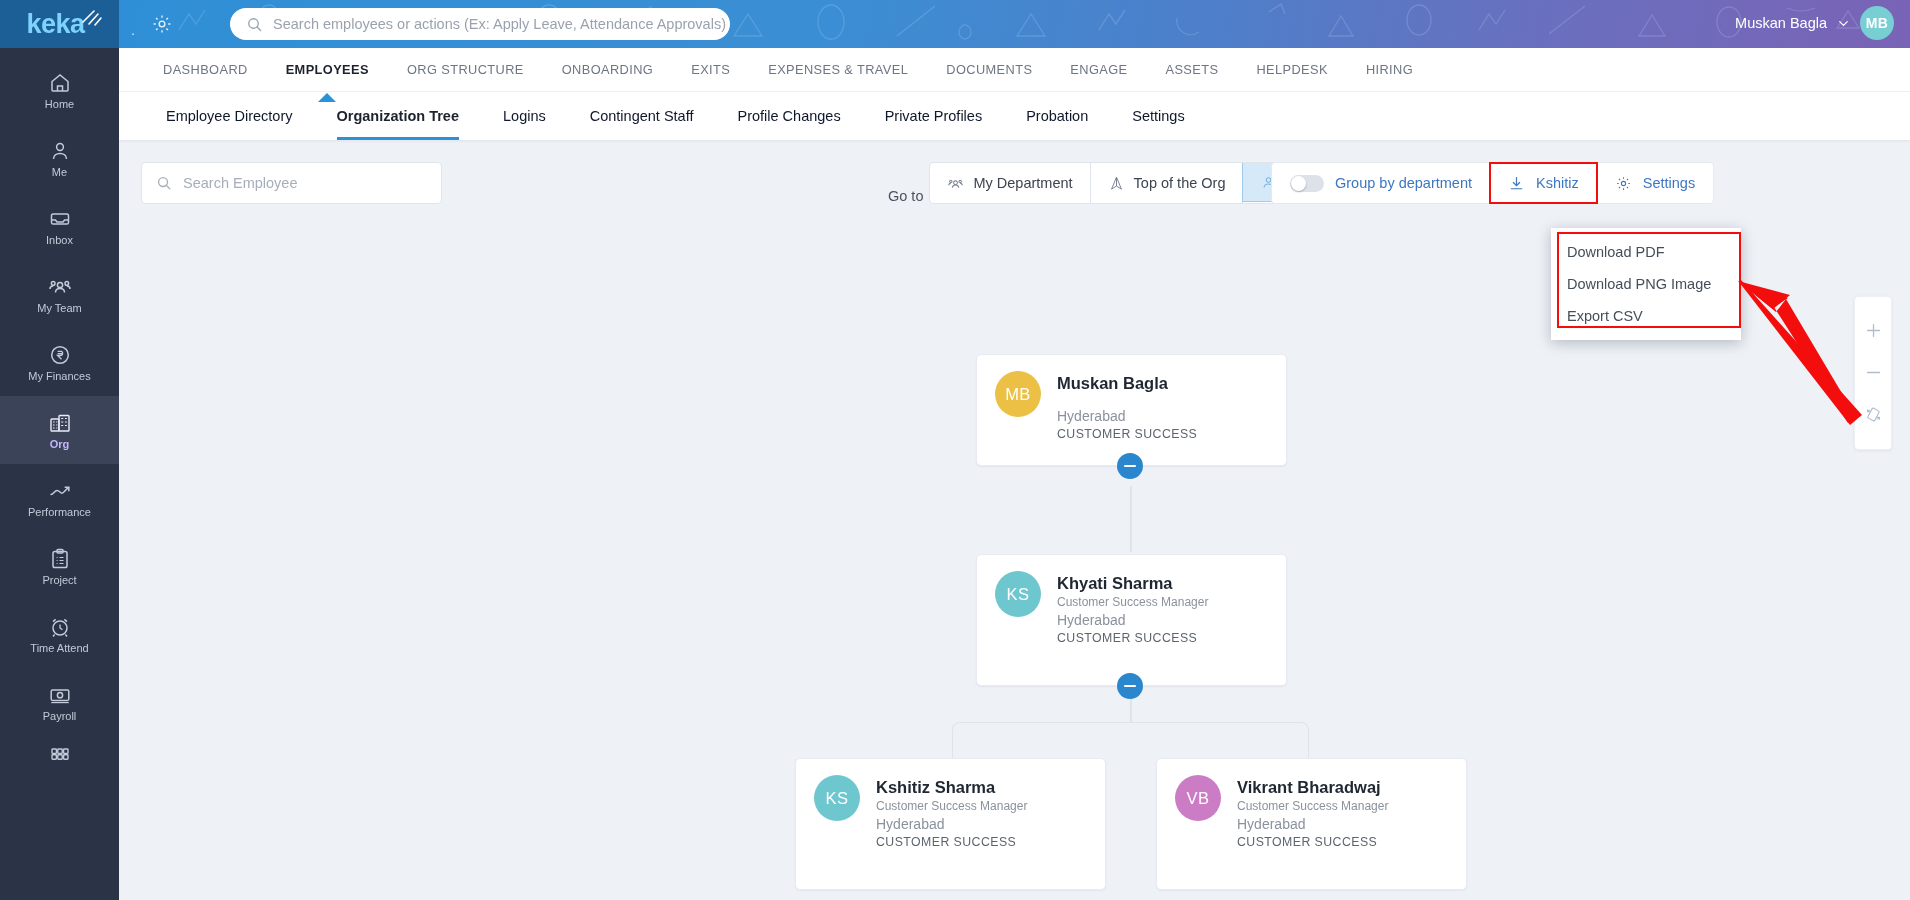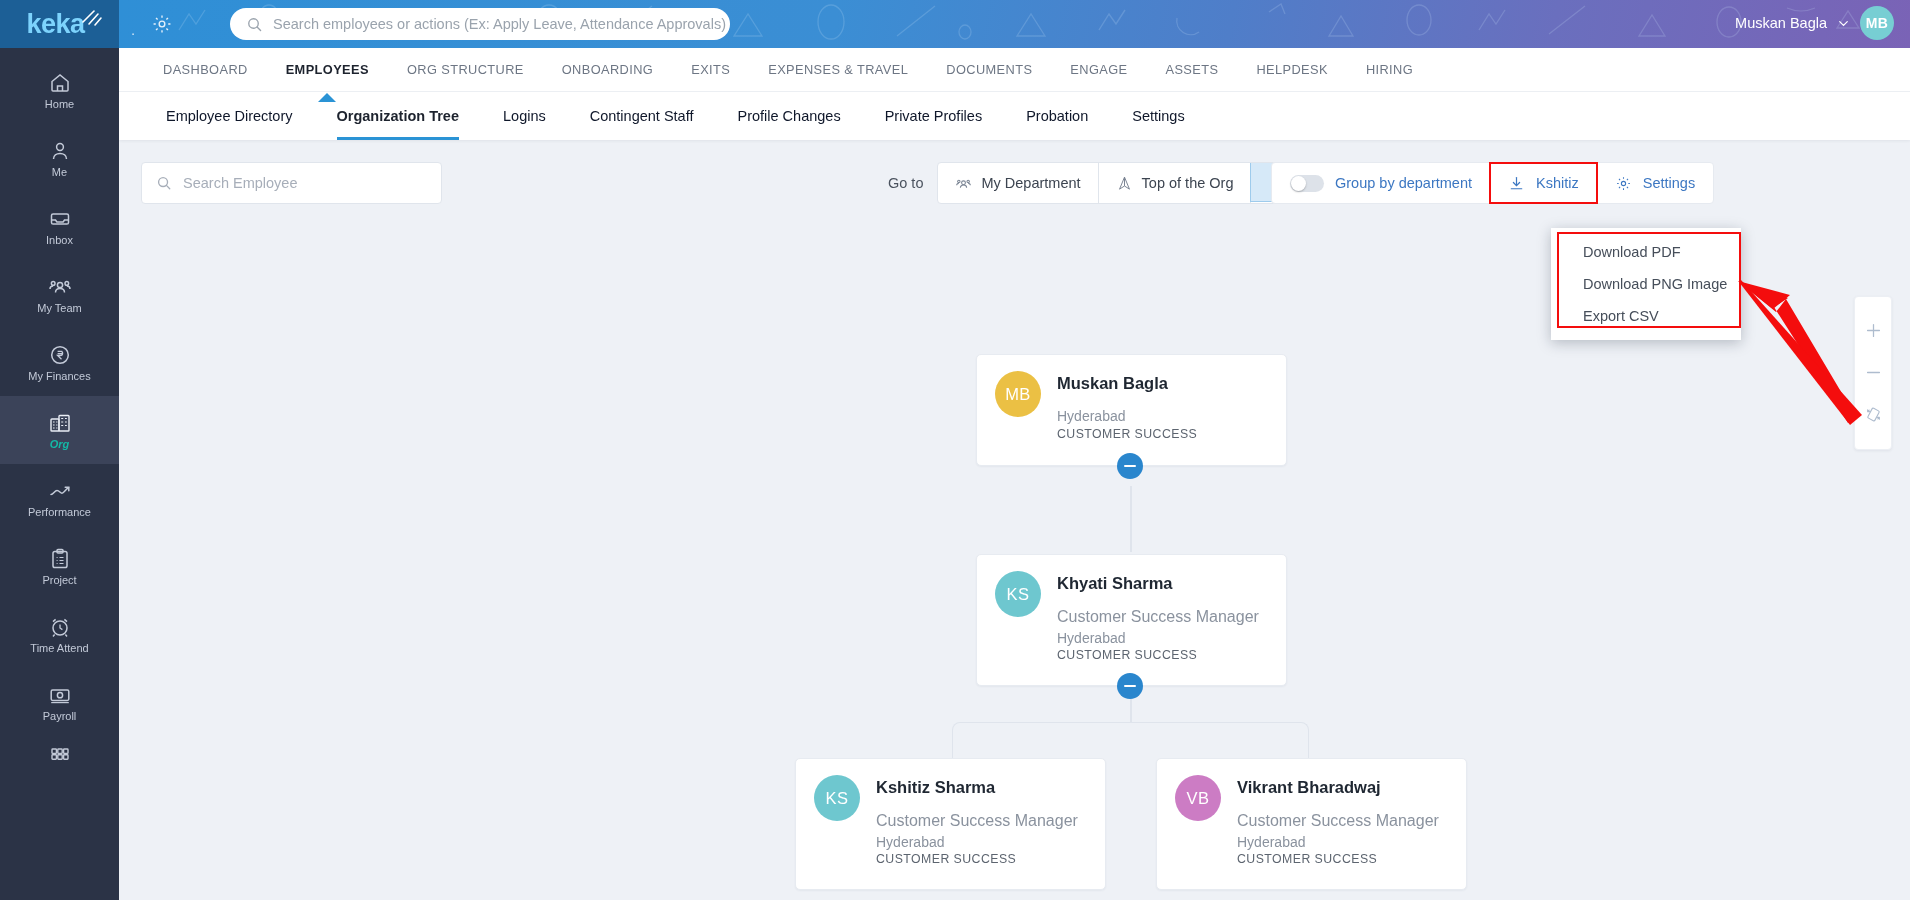--- a/index.html
+++ b/index.html
@@ -37,21 +37,21 @@
     align-items: center; justify-content: center;
     gap: 4px; cursor: pointer;
   }
   .nav-item.active { background: #3b4359; }
   .nav-icon { width: 24px; height: 24px; display: block; color: #c3cad8; }
   .nav-item.active .nav-icon { color: #e9edf5; }
   .nav-label {
     font-size: 11px; color: #c3cad8; line-height: 1;
     white-space: nowrap;
   }
-  .nav-item.active .nav-label { color: #14b8a6; font-weight: bold; font-style: italic; }
+  .nav-item.active .nav-label { color: #c4b5fd; font-weight: bold; }
   .nav-item.apps { height: 40px; }
 
   
   .topbar {
     position: absolute; left: 119px; top: 0;
     width: 1791px; height: 48px;
     background: linear-gradient(100deg, #2f8fd6 0%, #3b8ed4 40%, #4f7ec9 62%, #6a6fbe 80%, #7a63b6 100%);
     overflow: hidden;
     z-index: 25;
   }
@@ -136,21 +136,21 @@
     position: absolute; left: 22px; top: 22px;
     width: 301px; height: 42px;
     background: #fff; border: 1px solid #e0e5ec; border-radius: 4px;
     display: flex; align-items: center; gap: 11px; padding: 0 14px;
   }
   .emp-search .si { width: 16px; height: 16px; color: #a7aeb9; flex: none; }
   .emp-search .st { font-size: 14.5px; color: #a7aeb9; }
 
   .goto-wrap {
     position: absolute; left: 769px; top: 22px;
-    display: flex; align-items: center; gap: 14px;
+    display: flex; align-items: flex-end; gap: 6px;
   }
   .goto-label { font-size: 14.5px; color: #4a525e; }
   .seg-group {
     display: flex; background: #fff;
     border: 1px solid #e0e5ec; border-radius: 4px; overflow: hidden;
   }
   .seg {
     height: 40px; display: flex; align-items: center; gap: 9px;
     padding: 0 17px; font-size: 14.5px; color: #3c4450;
     border-right: 1px solid #e0e5ec; cursor: pointer; white-space: nowrap;
@@ -183,21 +183,21 @@
     background: #fff; box-shadow: 0 1px 2px rgba(0,0,0,.25);
   }
   .rg-cell .rgi { width: 17px; height: 17px; color: #3c77c2; flex: none; }
   .rg-cell.highlight { outline: 2.5px solid #f40d0d; outline-offset: -1px; z-index: 4; }
 
   
   .dropdown {
     position: absolute; left: 1551px; top: 228px;
     width: 190px; background: #fff;
     box-shadow: 0 3px 13px rgba(20,30,50,.26);
-    padding: 8px 16px; z-index: 20;
+    padding: 8px 0; z-index: 20;
   }
   .dd-frame {
     position: absolute; left: 1557px; top: 232px;
     width: 184px; height: 96px;
     border: 2.5px solid #f40d0d; z-index: 21; pointer-events: none;
   }
   .dd-item {
     height: 32px; line-height: 32px;
     padding: 0 16px; font-size: 14.5px; color: #464e5a; cursor: pointer;
     white-space: nowrap;
@@ -215,21 +215,21 @@
     display: flex; padding: 16px 18px; gap: 16px;
     cursor: pointer;
   }
   .ava {
     width: 46px; height: 46px; border-radius: 50%; flex: none;
     display: flex; align-items: center; justify-content: center;
     color: #fff; font-size: 16.5px; letter-spacing: .4px;
   }
   .c-body { padding-top: 1px; }
   .c-name { font-size: 16.5px; color: #1f2732; font-weight: bold; line-height: 1.35; }
-  .c-role { font-size: 16px; color: #8a929e; line-height: 1.4; margin-top: 12px; }
+  .c-role { font-size: 12px; color: #8a929e; line-height: 1.4; }
   .c-loc  { font-size: 14px; color: #8a929e; line-height: 1.4; }
   .c-dept { font-size: 12.3px; color: #5c646f; letter-spacing: .45px; }
   .c-name + .c-loc { margin-top: 13px; }
 
   .collapse-btn {
     position: absolute; width: 26px; height: 26px; border-radius: 50%;
     background: #2a86cd; display: flex; align-items: center; justify-content: center;
     cursor: pointer; z-index: 5;
   }
   .collapse-btn::before {

